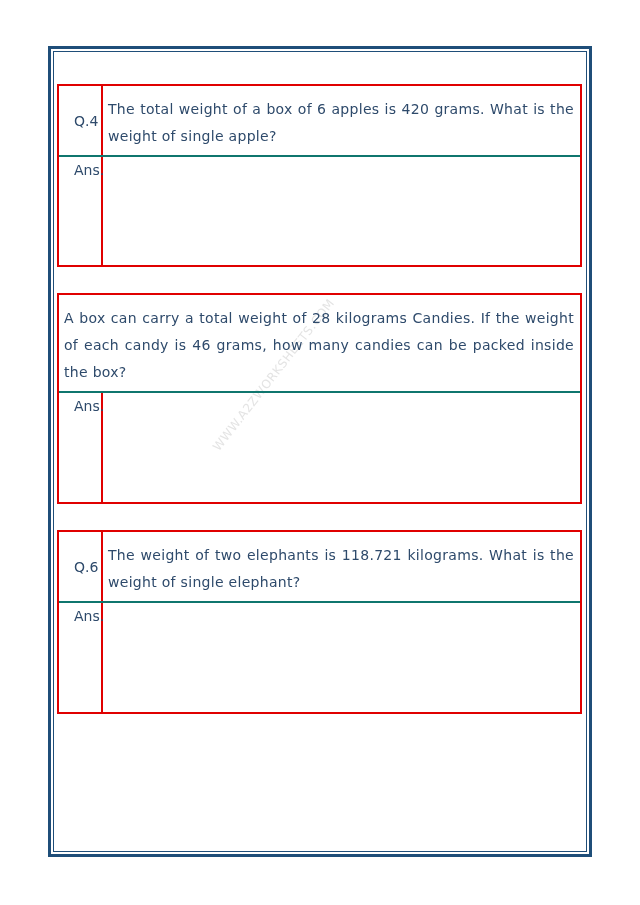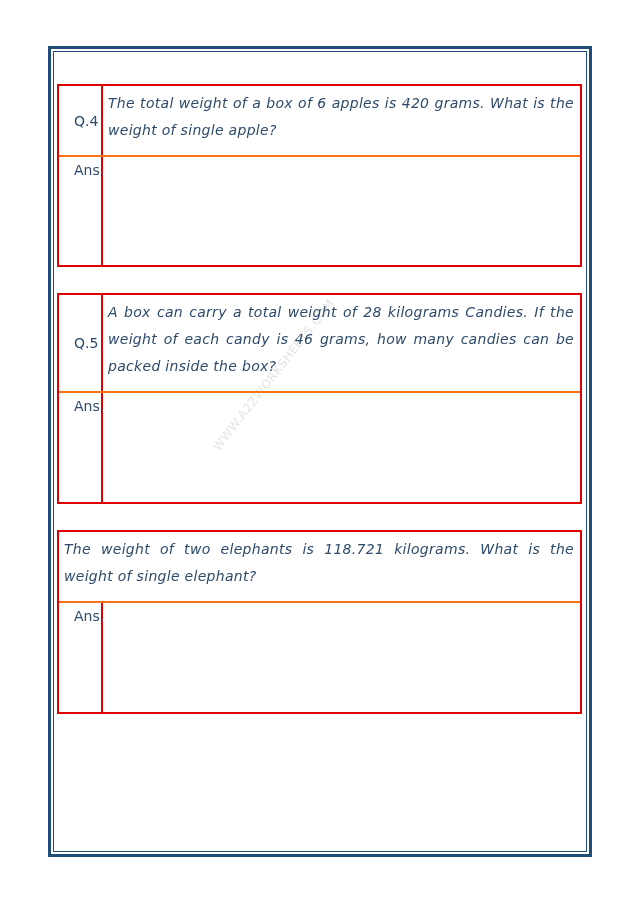--- a/index.html
+++ b/index.html
@@ -1,25 +1,25 @@
 <!DOCTYPE html>
 <html><head>
 <meta charset="utf-8">
 <style>
   html, body { margin:0; padding:0; background:#ffffff; }
   body { width:640px; height:905px; position:relative; overflow:hidden; font-family:"DejaVu Sans", sans-serif; }
   .frame-outer { position:absolute; left:48px; top:46px; width:544px; height:811px; box-sizing:border-box; border:3px solid #1f4e79; }
   .frame-inner { position:absolute; left:53px; top:51px; width:534px; height:801px; box-sizing:border-box; border:1px solid #1f4e79; }
   .qtable { position:absolute; left:57px; width:525px; box-sizing:border-box; border:2px solid #e00000; }
   .row { display:flex; box-sizing:border-box; }
-  .row + .row { border-top:2px solid #f97316;gap:32px; }
+  .row + .row { border-top:2px solid #0f766e;gap:32px; }
   .label { width:44px; flex:none; box-sizing:border-box; border-right:2px solid #e00000; color:#2e4a6b; font-size:14px; padding-left:15px; }
   .label.q { display:flex; align-items:center; }
   .label.a { padding-top:5px; }
-  .text { flex:1; color:#2e4a6b; font-size:14px; line-height:27px; padding:4px 6px 4px 5px; text-align:justify; letter-spacing:0.3px;font-style:italic; }
+  .text { flex:1; color:#2e4a6b; font-size:14px; line-height:27px; padding:10px 6px 4px 5px; text-align:justify; letter-spacing:0.3px; }
   .watermark { position:absolute; left:210px; top:445px; transform:rotate(-52deg); transform-origin:left top; color:#e4e4e4; font-size:12px; letter-spacing:0.5px; white-space:nowrap; }
 </style>
 </head>
 <body>
 
 <div class="frame-outer"></div>
 <div class="frame-inner"></div>
 
 <div class="watermark">WWW.A2ZWORKSHEETS.COM</div>
 
@@ -29,30 +29,30 @@
     <div class="text">The total weight of a box of 6 apples is 420 grams. What is the weight of single apple?</div>
   </div>
   <div class="row" style="height:110px;">
     <div class="label a">Ans.</div>
     <div class="text"></div>
   </div>
 </div>
 
 <div class="qtable" style="top:293px;">
   <div class="row" style="height:96px;">
-    <div class="label q">Q.5</div>
     <div class="text">A box can carry a total weight of 28 kilograms Candies. If the weight of each candy is 46 grams, how many candies can be packed inside the box?</div>
   </div>
   <div class="row" style="height:111px;">
     <div class="label a">Ans.</div>
     <div class="text"></div>
   </div>
 </div>
 
 <div class="qtable" style="top:530px;">
   <div class="row" style="height:69px;">
+    <div class="label q">Q.6</div>
     <div class="text">The weight of two elephants is 118.721 kilograms. What is the weight of single elephant?</div>
   </div>
   <div class="row" style="height:111px;">
     <div class="label a">Ans.</div>
     <div class="text"></div>
   </div>
 </div>
 
 </body></html>

